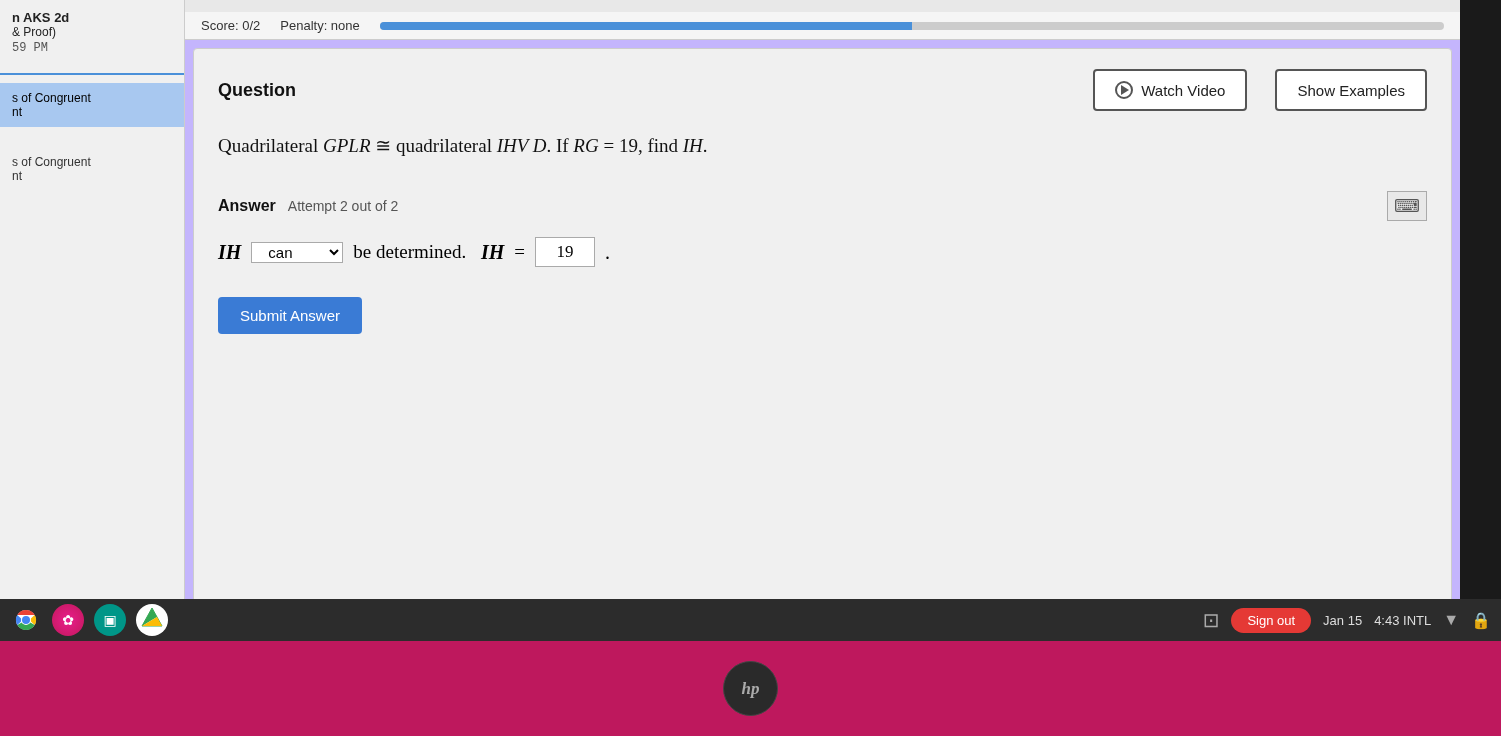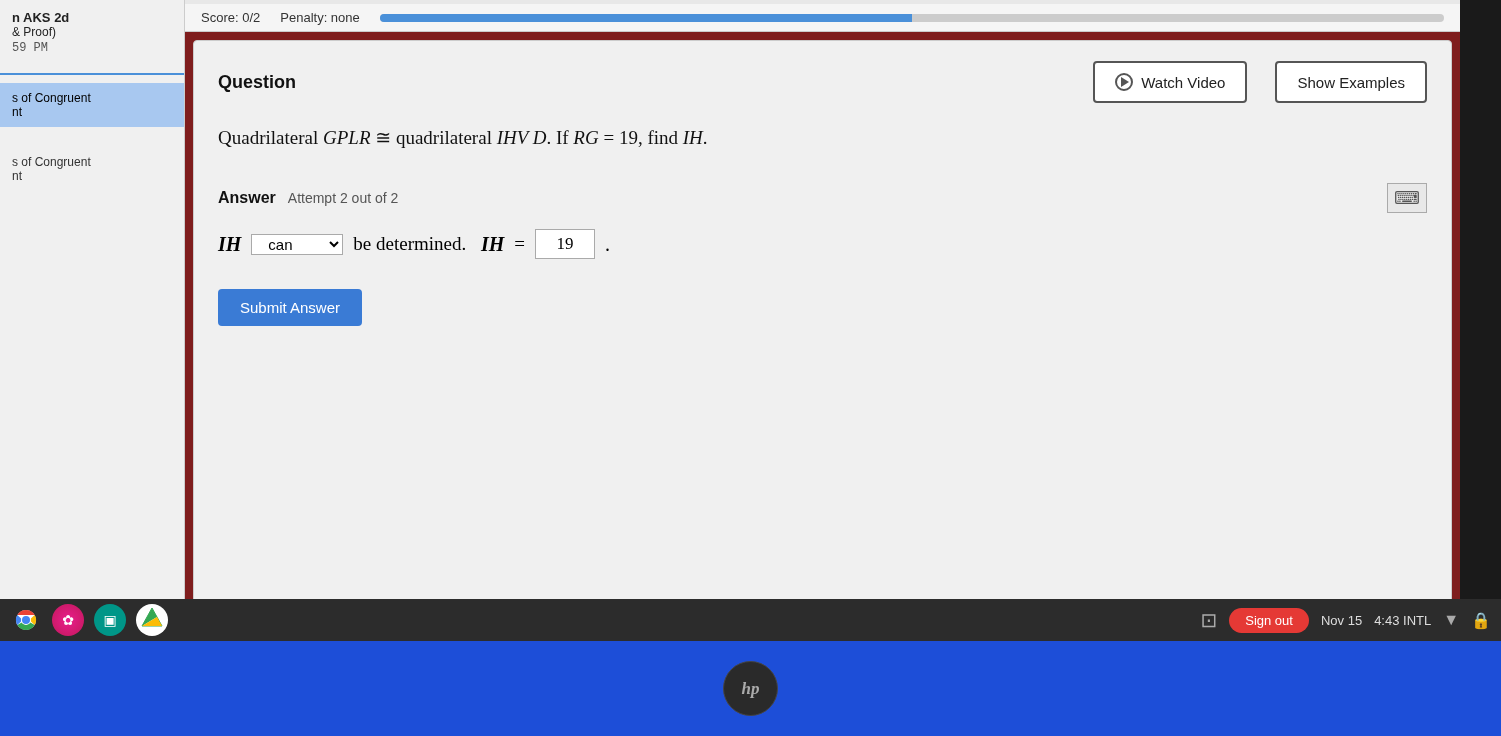--- a/index.html
+++ b/index.html
@@ -86,24 +86,24 @@
       color: #1a5cbf;
       text-decoration: underline;
       cursor: pointer;
       font-family: Arial, sans-serif;
     }
 
     
     .main-content {
       position: absolute;
       left: 185px;
-      top: 4px;
+      top: 12px;
       right: 0;
       height: 700px;
-      background: #7f1d1d;
+      background: #c4b5fd;
       overflow: hidden;
     }
 
     
     .score-bar {
       background: #f5f5f5;
       padding: 6px 16px;
       font-size: 13px;
       color: #333;
       font-family: Arial, sans-serif;
@@ -433,21 +433,21 @@
         </div>
 
         
         <button class="submit-btn">Submit Answer</button>
       </div>
 
     </div>
   </div>
 </div>
 
-<div style="position: absolute; bottom: 0; left: 0; width: 1501px; height: 95px; background: #1d4ed8; display: flex; align-items: center; justify-content: center;">
+<div style="position: absolute; bottom: 0; left: 0; width: 1501px; height: 95px; background: #be185d; display: flex; align-items: center; justify-content: center;">
 
   <div style="width: 55px; height: 55px; background: #2a2a2a; border-radius: 50%; display: flex; align-items: center; justify-content: center; border: 1px solid #444;">
     <span style="color: #aaa; font-size: 17px; font-style: italic; font-weight: bold; font-family: serif;">hp</span>
   </div>
 </div>
 
 <div style="position: absolute; bottom: 95px; left: 0; width: 1501px; height: 42px; background: #2c2c2c; display: flex; align-items: center; padding: 0 10px; gap: 10px; z-index: 100;">
 
   <div class="taskbar-icon" style="width:32px; height:32px; position: relative; overflow: hidden;">
     <svg width="32" height="32" viewBox="0 0 32 32">
@@ -475,18 +475,18 @@
       <polygon points="16,4 26,22 6,22" fill="none" stroke="#34a853" stroke-width="1"></polygon>
       <polygon points="6,22 16,4 21,13" fill="#34a853"></polygon>
       <polygon points="6,22 26,22 21,13" fill="#fbbc05"></polygon>
       <polygon points="11,13 16,4 6,22" fill="#4285f4"></polygon>
     </svg>
   </div>
 
   <div class="taskbar-right">
     <span style="color:#aaa; font-size:20px; cursor:pointer;">⊡</span>
     <button class="sign-out-btn">Sign out</button>
-    <span class="taskbar-date">Nov 15</span>
+    <span class="taskbar-date">Jan 15</span>
     <span class="taskbar-time">4:43 INTL</span>
     <span style="color:#aaa; font-size:16px;">▼</span>
     <span style="color:#aaa; font-size:16px;">🔒</span>
   </div>
 </div>
 
 </body></html>

